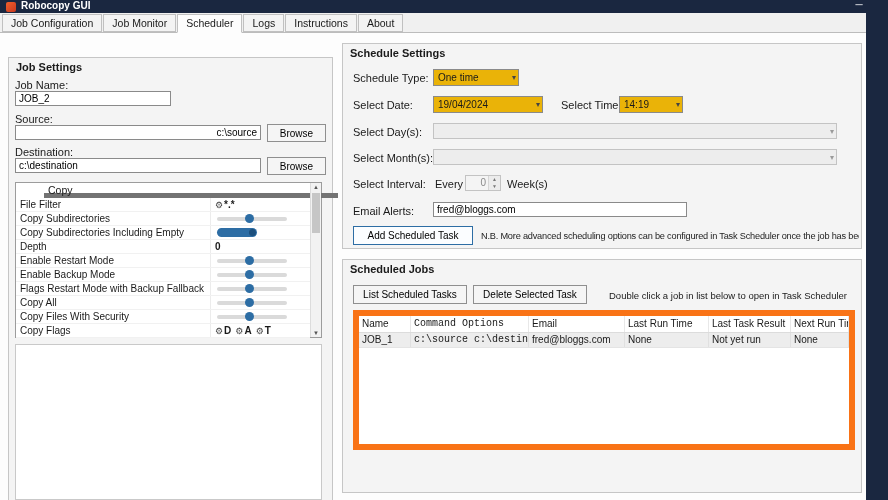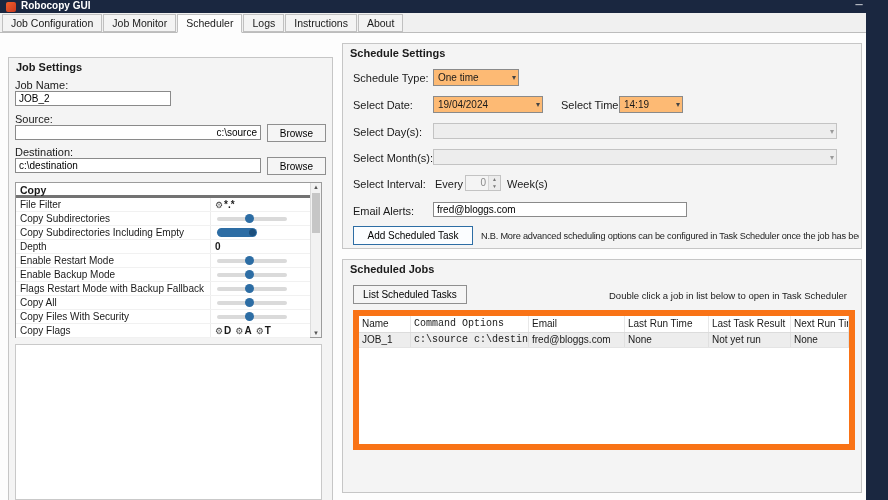--- a/index.html
+++ b/index.html
@@ -29,36 +29,36 @@
   .gb-sched { left:342px; top:10px;  width:520px; height:206px; }
   .gb-jobs  { left:342px; top:226px; width:520px; height:234px; }
   .lbl { position:absolute; left:6px; font-size:11px; white-space:nowrap; }
   .gb-sched .lbl, .gb-jobs .lbl { left:10px; }
   
   .textbox { position:absolute; height:15px; border:1px solid #8a8a8a; background:#fff;
     font-family:"Liberation Sans",sans-serif; font-size:10px; padding:0 3px; }
   .btn { position:absolute; height:18px; border:1px solid #8f8f8f; background:#f5f5f5;
     font-family:"Liberation Sans",sans-serif; font-size:10px; padding:0 4px; }
   .btn-primary { border:1px solid #2d6da4; background:#fbfdff; height:19px; }
-  .combo { position:absolute; height:17px; border:1px solid #8a8a8a; background:#fdba74;
+  .combo { position:absolute; height:17px; border:1px solid #8a8a8a; background:#eab308;
     display:flex; align-items:center; justify-content:space-between; padding:0 2px 0 4px; font-size:10px; }
   .combo .combo-arrow { font-size:8px; color:#444; margin-left:3px; }
   .combo.disabled { background:#ededed; border:1px solid #c3c3c3; }
   .combo.disabled .combo-arrow { color:#9a9a9a; }
   .spinner { position:absolute; height:16px; border:1px solid #c3c3c3; background:#f4f4f4;
     display:flex; font-size:10px; }
   .spin-val { flex:1; text-align:right; padding:1px 2px 0 0; color:#8a8a8a; }
   .spin-btns { width:12px; display:flex; flex-direction:column; border-left:1px solid #d5d5d5; }
   .spin-btns span { flex:1; font-size:5px; line-height:6px; text-align:center; color:#777; background:#ececec; }
   .note { position:absolute; font-size:9.2px; color:#222; white-space:nowrap; overflow:hidden; letter-spacing:-0.2px; }
   
   .options-grid { position:absolute; left:6px; top:124px; width:307px; height:156px;
     border:1px solid #9c9c9c; background:#fff; }
-  .grid-header { height:15px; line-height:15px; padding-left:4px; font-weight:bold; font-size:10.5px;
-    border-bottom:3px solid #737373; width:calc(100% - 11px); }
+  .grid-header { height:15px; line-height:15px; padding-left:4px; font-weight:normal; font-size:10.5px;
+    border-bottom:5px solid #737373; width:calc(100% - 11px);margin-left:28px; }
   .opt-row { display:flex; height:14px; line-height:14px; border-bottom:1px solid #f1f1f1; padding-left:4px;
     width:calc(100% - 11px); }
   .opt-label { width:190px; font-size:10px; white-space:nowrap; overflow:hidden; }
   .opt-control { flex:1; border-left:1px solid #ececec; padding-left:4px; display:flex; align-items:center; }
   .track { width:70px; height:4px; background:#dadada; border-radius:2px; position:relative; margin-left:2px; }
   .dot { position:absolute; left:28px; top:-3px; width:9px; height:9px; background:#2d6da4; border-radius:50%; }
   .pill { width:40px; height:9px; background:#2d6da4; border-radius:5px; position:relative; margin-left:2px; }
   .pill-dot { position:absolute; right:1px; top:1px; width:7px; height:7px; background:#1c4f7d; border-radius:50%; }
   .gear { font-size:9px; color:#444; margin-right:1px; line-height:14px; }
   .flag { font-size:10px; margin-right:4px; }
@@ -254,20 +254,21 @@
       <input class="textbox" style="left: 90px; top: 158px; width: 254px;" value="fred@bloggs.com">
 
       <button class="btn btn-primary" style="left:10px;top:182px;width:120px">Add Scheduled Task</button>
       <div class="note" style="left:138px;top:187px;width:378px">N.B. More advanced scheduling options can be configured in Task Scheduler once the job has been added</div>
     </div>
 
     <div class="groupbox gb-jobs">
       <div class="gb-title">Scheduled Jobs</div>
 
       <button class="btn" style="left:10px;top:25px;width:114px;height:19px">List Scheduled Tasks</button>
+      <button class="btn" style="left:130px;top:25px;width:114px;height:19px">Delete Selected Task</button>
       <div class="hint" style="left:266px;top:30px">Double click a job in list below to open in Task Scheduler</div>
 
       <div class="jobs-table">
         <div class="thead" id="jobs-head">
             <div class="th c0">Name</div>
             <div class="th c1">Command Options</div>
             <div class="th c2">Email</div>
             <div class="th c3">Last Run Time</div>
             <div class="th c4">Last Task Result</div>
             <div class="th c5">Next Run Time</div>

